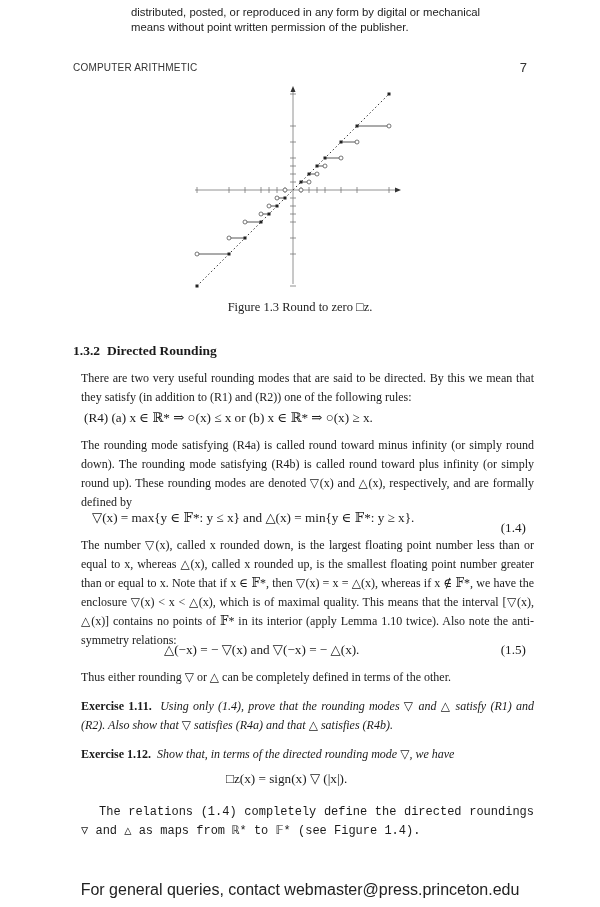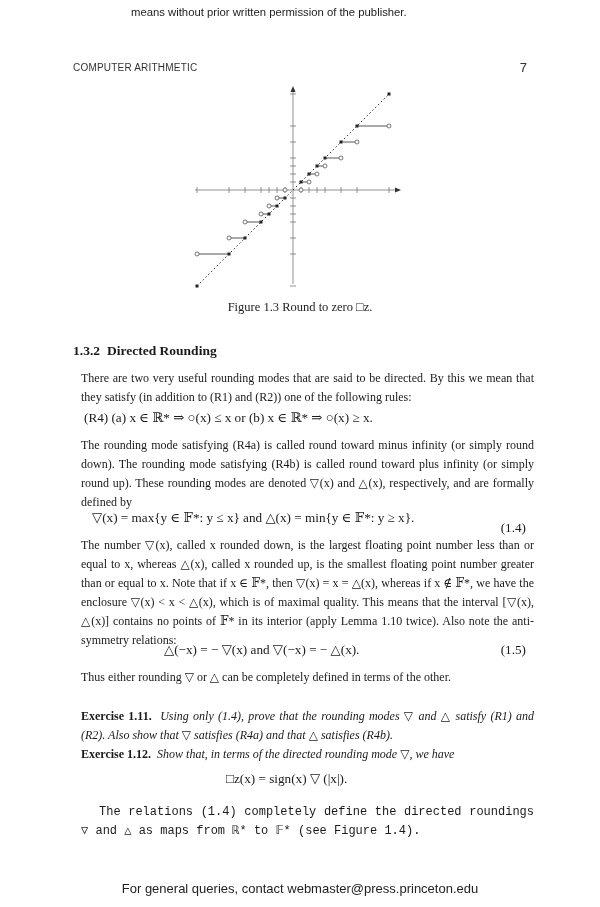--- a/index.html
+++ b/index.html
@@ -11,28 +11,29 @@
   .page-num { position: absolute; right: 73px; top: 60px; font-size: 13px; color: #333; }
   .figure { position: absolute; left: 190px; top: 84px; }
   .caption { position: absolute; left: 0; width: 600px; top: 300px; text-align: center; font-size: 12.5px; color: #222; }
   .text { position: absolute; left: 81px; width: 453px; font-size: 12px; line-height: 19px; text-align: justify; }
   .heading { position: absolute; left: 73px; top: 343px; font-size: 13.5px; font-weight: bold; }
   .heading .num { margin-right: 7px; }
   em, .it { font-style: italic; }
   .eq { position: absolute; font-size: 13.2px; white-space: nowrap; }
   .eqnum { position: absolute; right: 74px; font-size: 13.2px; }
   .bold { font-weight: bold; }
-  .footer { position: absolute; left: 0; width: 600px; top: 881px; text-align: center; font-size: 13px; color: #222; }
+  .footer { position: absolute; left: 0; width: 600px; top: 881px; text-align: center; font-size: 16px; color: #222; }
   .p-indent { text-indent: 18px; }
 </style>
 </head>
 <body>
 
 <div class="copyright sans">
-  <div>means without prior written permission of the publisher.</div>
+  <div>distributed, posted, or reproduced in any form by digital or mechanical</div>
+  <div>means without point written permission of the publisher.</div>
 </div>
 
 <div class="running-head sans">COMPUTER ARITHMETIC</div>
 <div class="page-num sans">7</div>
 
 <div class="figure">
   <svg width="220" height="210" viewBox="0 0 220 210">
 
     <g stroke="#777" stroke-width="0.8" fill="none">
 
@@ -143,21 +144,21 @@
 <div class="eq serif" style="left:92px; top:510px;">▽(x) = max{y ∈ 𝔽*: y ≤ x}    and    △(x) = min{y ∈ 𝔽*: y ≥ x}.</div>
 <div class="eqnum serif" style="top:520px;">(1.4)</div>
 
 <div class="text serif" style="top:536px;">The number ▽(x), called x rounded down, is the largest floating point number less than or equal to x, whereas △(x), called x rounded up, is the smallest floating point number greater than or equal to x. Note that if x ∈ 𝔽*, then ▽(x) = x = △(x), whereas if x ∉ 𝔽*, we have the enclosure ▽(x) &lt; x &lt; △(x), which is of maximal quality. This means that the interval [▽(x), △(x)] contains no points of 𝔽* in its interior (apply Lemma 1.10 twice). Also note the anti-symmetry relations:</div>
 
 <div class="eq serif" style="left:164px; top:642px;">△(−x) = − ▽(x)    and    ▽(−x) = − △(x).</div>
 <div class="eqnum serif" style="top:642px;">(1.5)</div>
 
 <div class="text serif" style="top:668px;">Thus either rounding ▽ or △ can be completely defined in terms of the other.</div>
 
-<div class="text serif" style="top:697px;margin-top:10px;">
+<div class="text serif" style="top:697px;">
   <span class="bold">Exercise 1.11.</span>&nbsp;
   <span class="it">Using only (1.4), prove that the rounding modes ▽ and △ satisfy (R1) and (R2). Also show that ▽ satisfies (R4a) and that △ satisfies (R4b).</span>
 </div>
 
 <div class="text serif" style="top:745px;">
   <span class="bold">Exercise 1.12.</span>&nbsp;
   <span class="it">Show that, in terms of the directed rounding mode ▽, we have</span>
 </div>
 
 <div class="eq serif" style="left:226px; top:771px;">□z(x) = sign(x) ▽ (|x|).</div>

